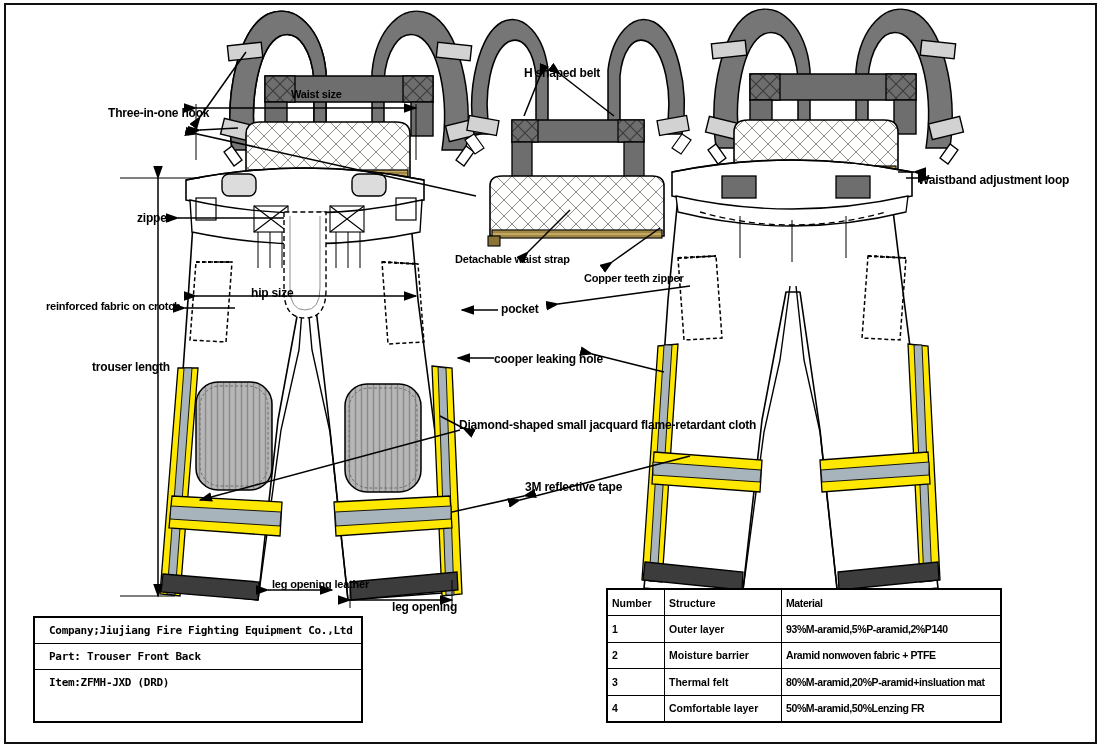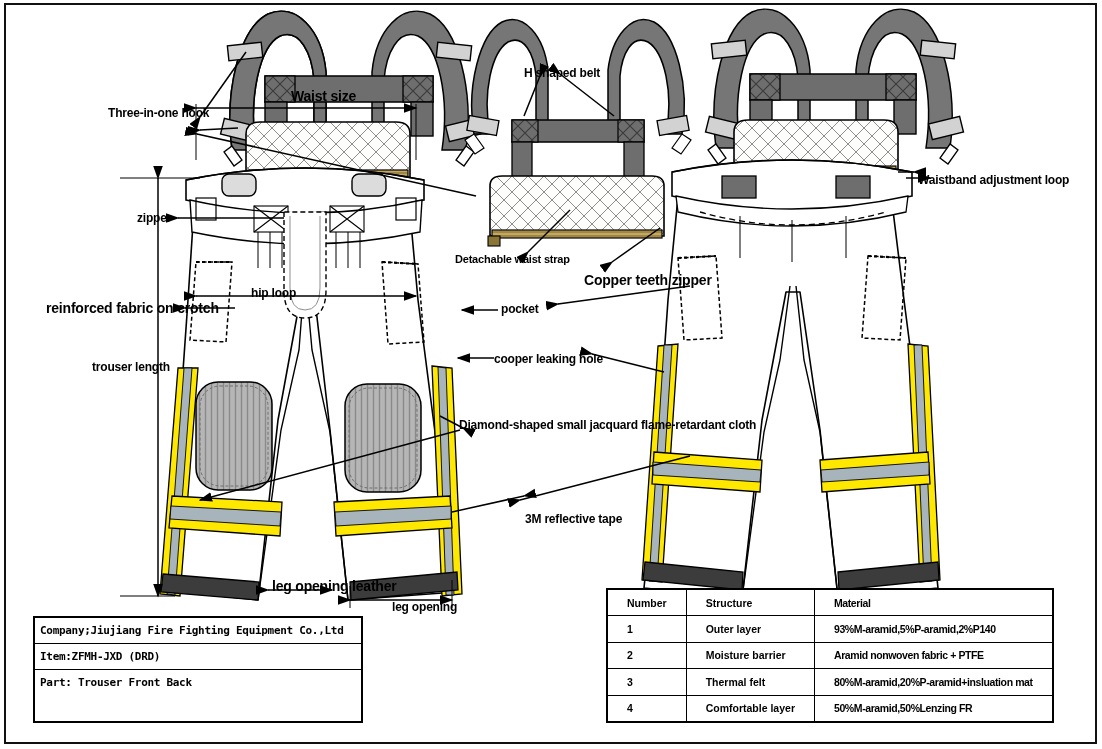--- a/index.html
+++ b/index.html
@@ -3,37 +3,37 @@
 <meta charset="utf-8">
 <title>Technical Drawing</title>
 <style>
   html,body{margin:0;padding:0;background:#ffffff;}
   body{font-family:"Liberation Sans",sans-serif;}
   #canvas{position:relative;width:1102px;height:749px;background:#fff;overflow:hidden;}
   #frame{position:absolute;left:4px;top:3px;width:1093px;height:741px;border:2px solid #111;box-sizing:border-box;}
   svg.art{position:absolute;left:0;top:0;width:1102px;height:749px;overflow:visible;}
   .lbl{position:absolute;font-family:"Liberation Sans",sans-serif;font-weight:bold;color:#000;
        white-space:nowrap;letter-spacing:-0.2px;}
-  .lbl.s9{font-size:14px;}
+  .lbl.s9{font-size:11px;}
   .lbl.s10{font-size:12px;}
   .lbl.s13{font-size:12px;}
   .lbl.s14{font-size:11px;}
   
   #titleblock{position:absolute;left:33px;top:616px;width:330px;height:107px;
       border:2px solid #000;box-sizing:border-box;background:#fff;}
   #titleblock .trow{height:25%;border-bottom:1.5px solid #000;box-sizing:border-box;
-      display:flex;align-items:center;padding-left:5px;
+      display:flex;align-items:center;padding-left:14px;
       font-family:"DejaVu Sans Mono","Liberation Mono",monospace;
       font-size:11px;font-weight:bold;color:#000;white-space:nowrap;letter-spacing:-0.3px;}
   #titleblock .trow:last-child{border-bottom:none;}
   
   #mattable{position:absolute;left:606px;top:588px;width:396px;height:133px;
       border:2px solid #000;border-collapse:collapse;background:#fff;}
   #mattable td{border:1.4px solid #000;font-size:10.5px;font-weight:bold;color:#000;
-      padding:1px 19px;white-space:nowrap;font-family:"Liberation Sans",sans-serif;}
+      padding:1px 4px;white-space:nowrap;font-family:"Liberation Sans",sans-serif;}
   #mattable td.num{width:48px;}
   #mattable td.str{width:108px;border-radius:11px;}
   #mattable td.mat{letter-spacing:-0.4px;font-size:10.5px;}
   #mattable tr{height:26.6px;}
 </style>
 </head>
 <body>
 
 <div id="canvas">
 
@@ -271,40 +271,40 @@
       <path d="M520 500 L690 456" marker-start="url(#ar)"></path>
       <path d="M914 172 L898 172" marker-start="url(#ar)"></path>
       <path d="M906 178 L930 178" marker-end="url(#ar)"></path>
     </g>
   </svg>
 
   <div class="lbl s10" style="left:108px;top:106px;">Three-in-one hook</div>
   <div class="lbl s9" style="left:291px;top:88px;">Waist size</div>
   <div class="lbl s13" style="left:137px;top:211px;">zipper</div>
   <div class="lbl s9" style="left:46px;top:300px;">reinforced fabric on crotch</div>
-  <div class="lbl s13" style="left:251px;top:286px;">hip loop</div>
+  <div class="lbl s13" style="left:251px;top:286px;">hip size</div>
   <div class="lbl s10" style="left:92px;top:360px;">trouser length</div>
 
   <div class="lbl s10" style="left:524px;top:66px;">H shaped belt</div>
   <div class="lbl s14" style="left:455px;top:253px;">Detachable waist strap</div>
   <div class="lbl s9" style="left:584px;top:272px;">Copper teeth zipper</div>
 
   <div class="lbl s13" style="left:501px;top:302px;">pocket</div>
   <div class="lbl s10" style="left:494px;top:352px;">cooper leaking hole</div>
   <div class="lbl s10" style="left:459px;top:418px;">Diamond-shaped small jacquard flame-retardant cloth</div>
-  <div class="lbl s10" style="left:525px;top:512px;">3M reflective tape</div>
+  <div class="lbl s10" style="left:525px;top:480px;">3M reflective tape</div>
 
   <div class="lbl s9" style="left:272px;top:578px;">leg opening leather</div>
   <div class="lbl s10" style="left:392px;top:600px;">leg opening</div>
   <div class="lbl s10" style="left:918px;top:173px;">Waistband adjustment loop</div>
 
   <div id="titleblock">
     <div class="trow">Company;Jiujiang Fire Fighting Equipment Co.,Ltd</div>
+    <div class="trow">Part: Trouser  Front  Back</div>
     <div class="trow">Item:ZFMH-JXD (DRD)</div>
-    <div class="trow">Part: Trouser  Front  Back</div>
   </div>
 
   <table id="mattable">
     <tbody>
       <tr>
         <td class="num">Number</td>
         <td class="str">Structure</td>
         <td class="mat">Material</td>
       </tr>
       <tr>

